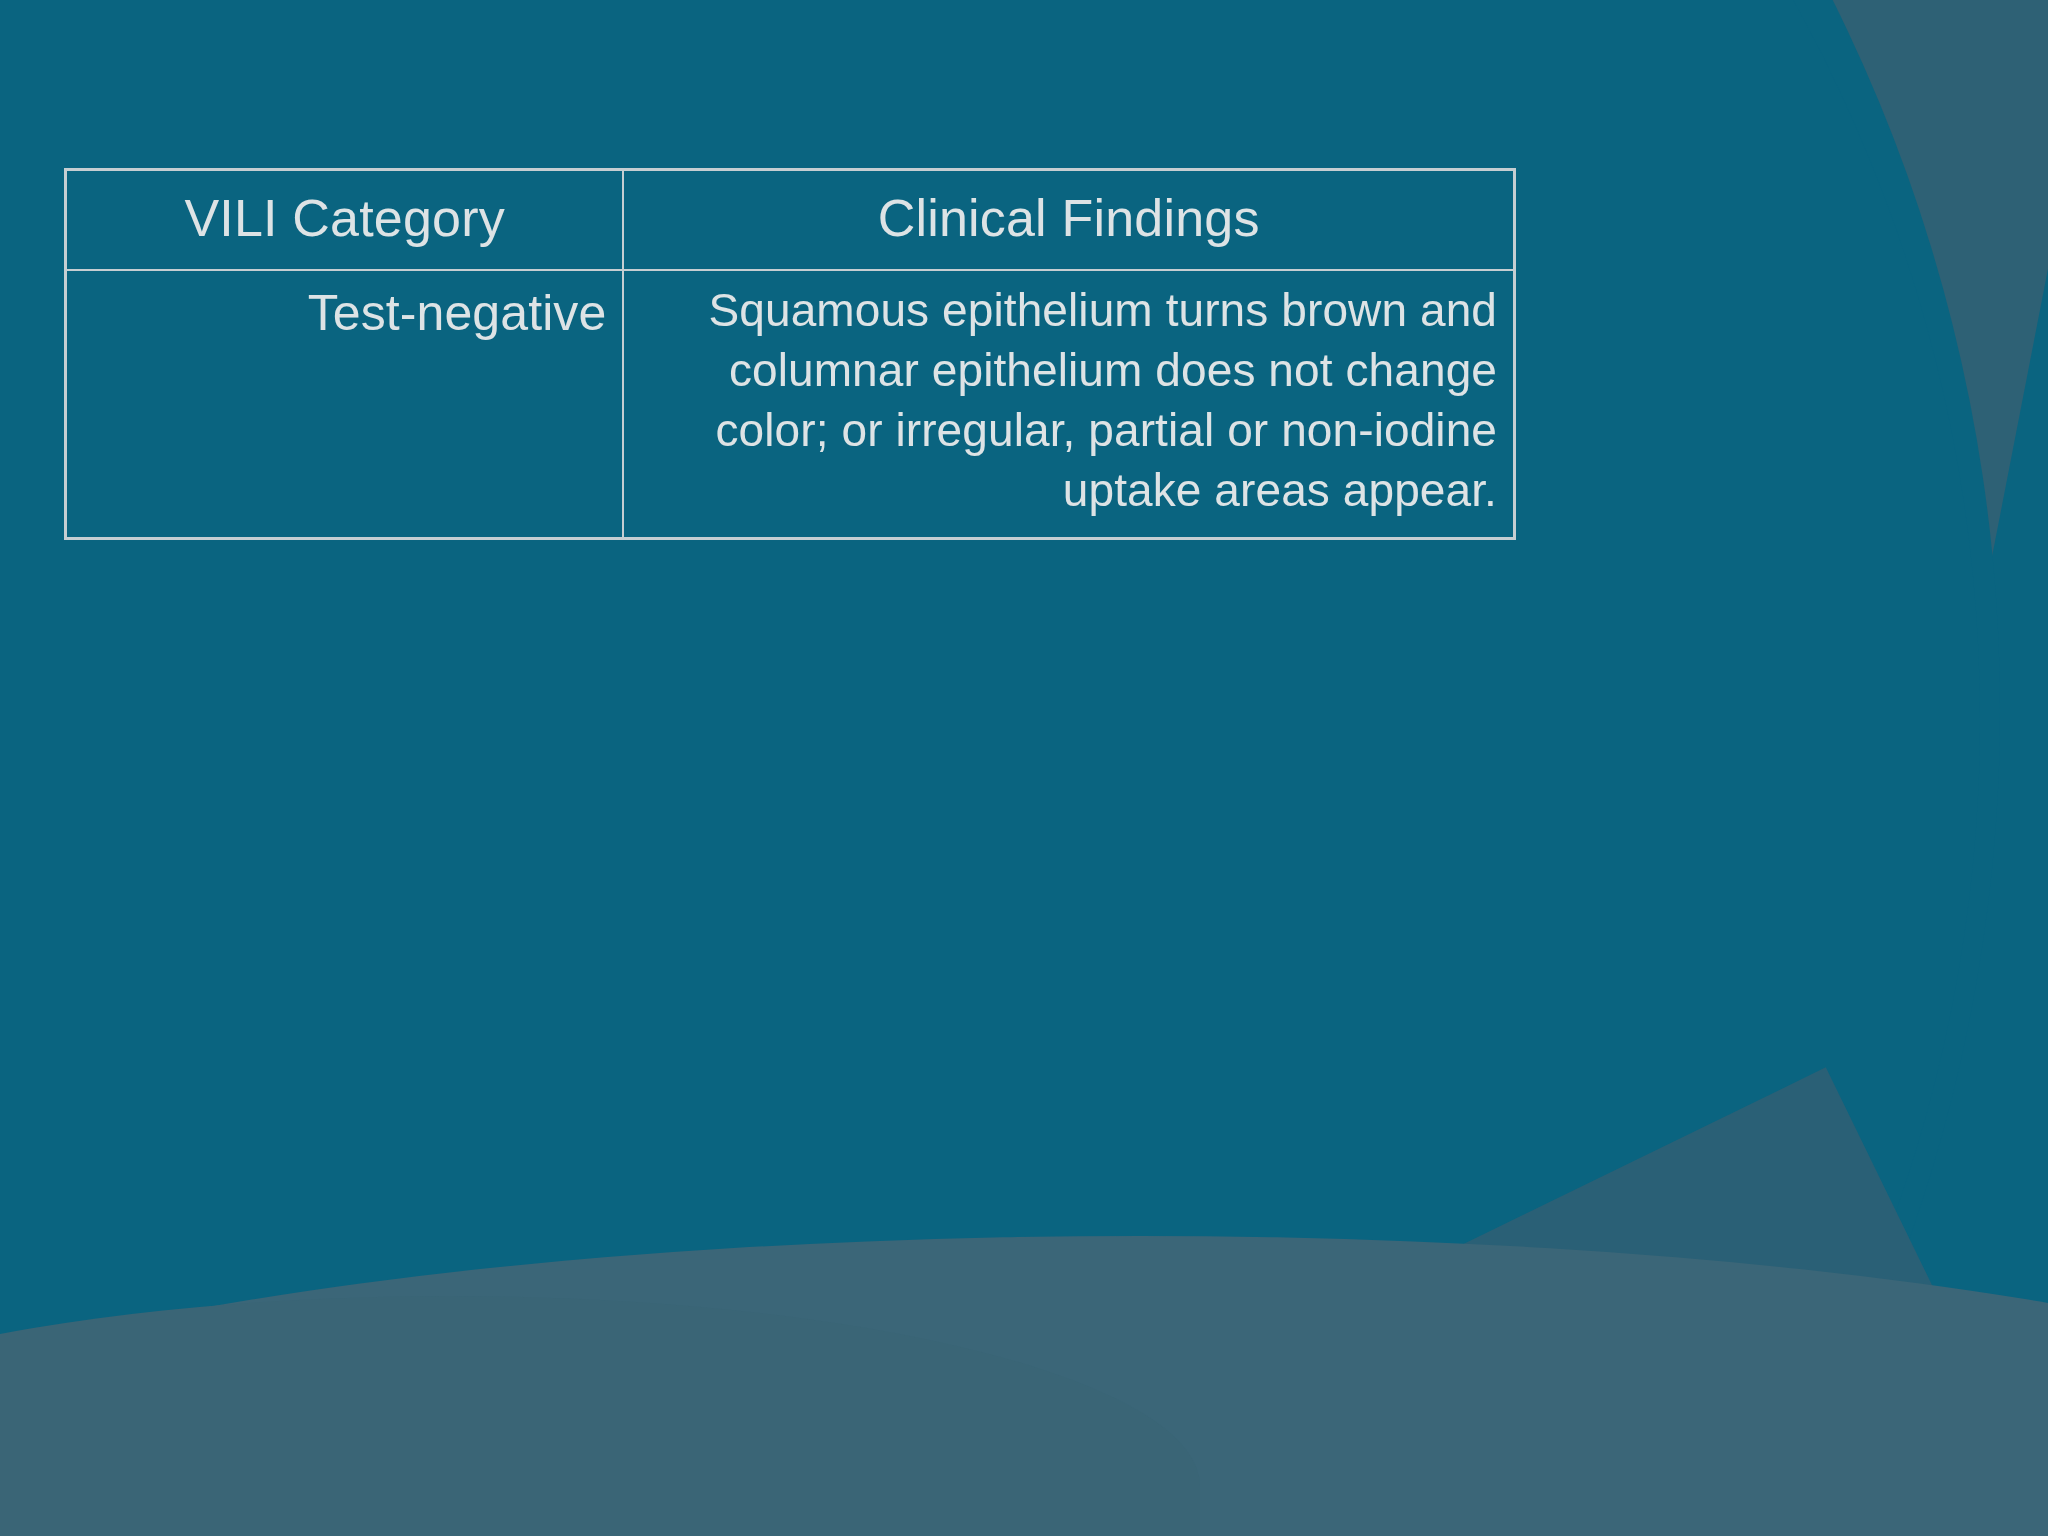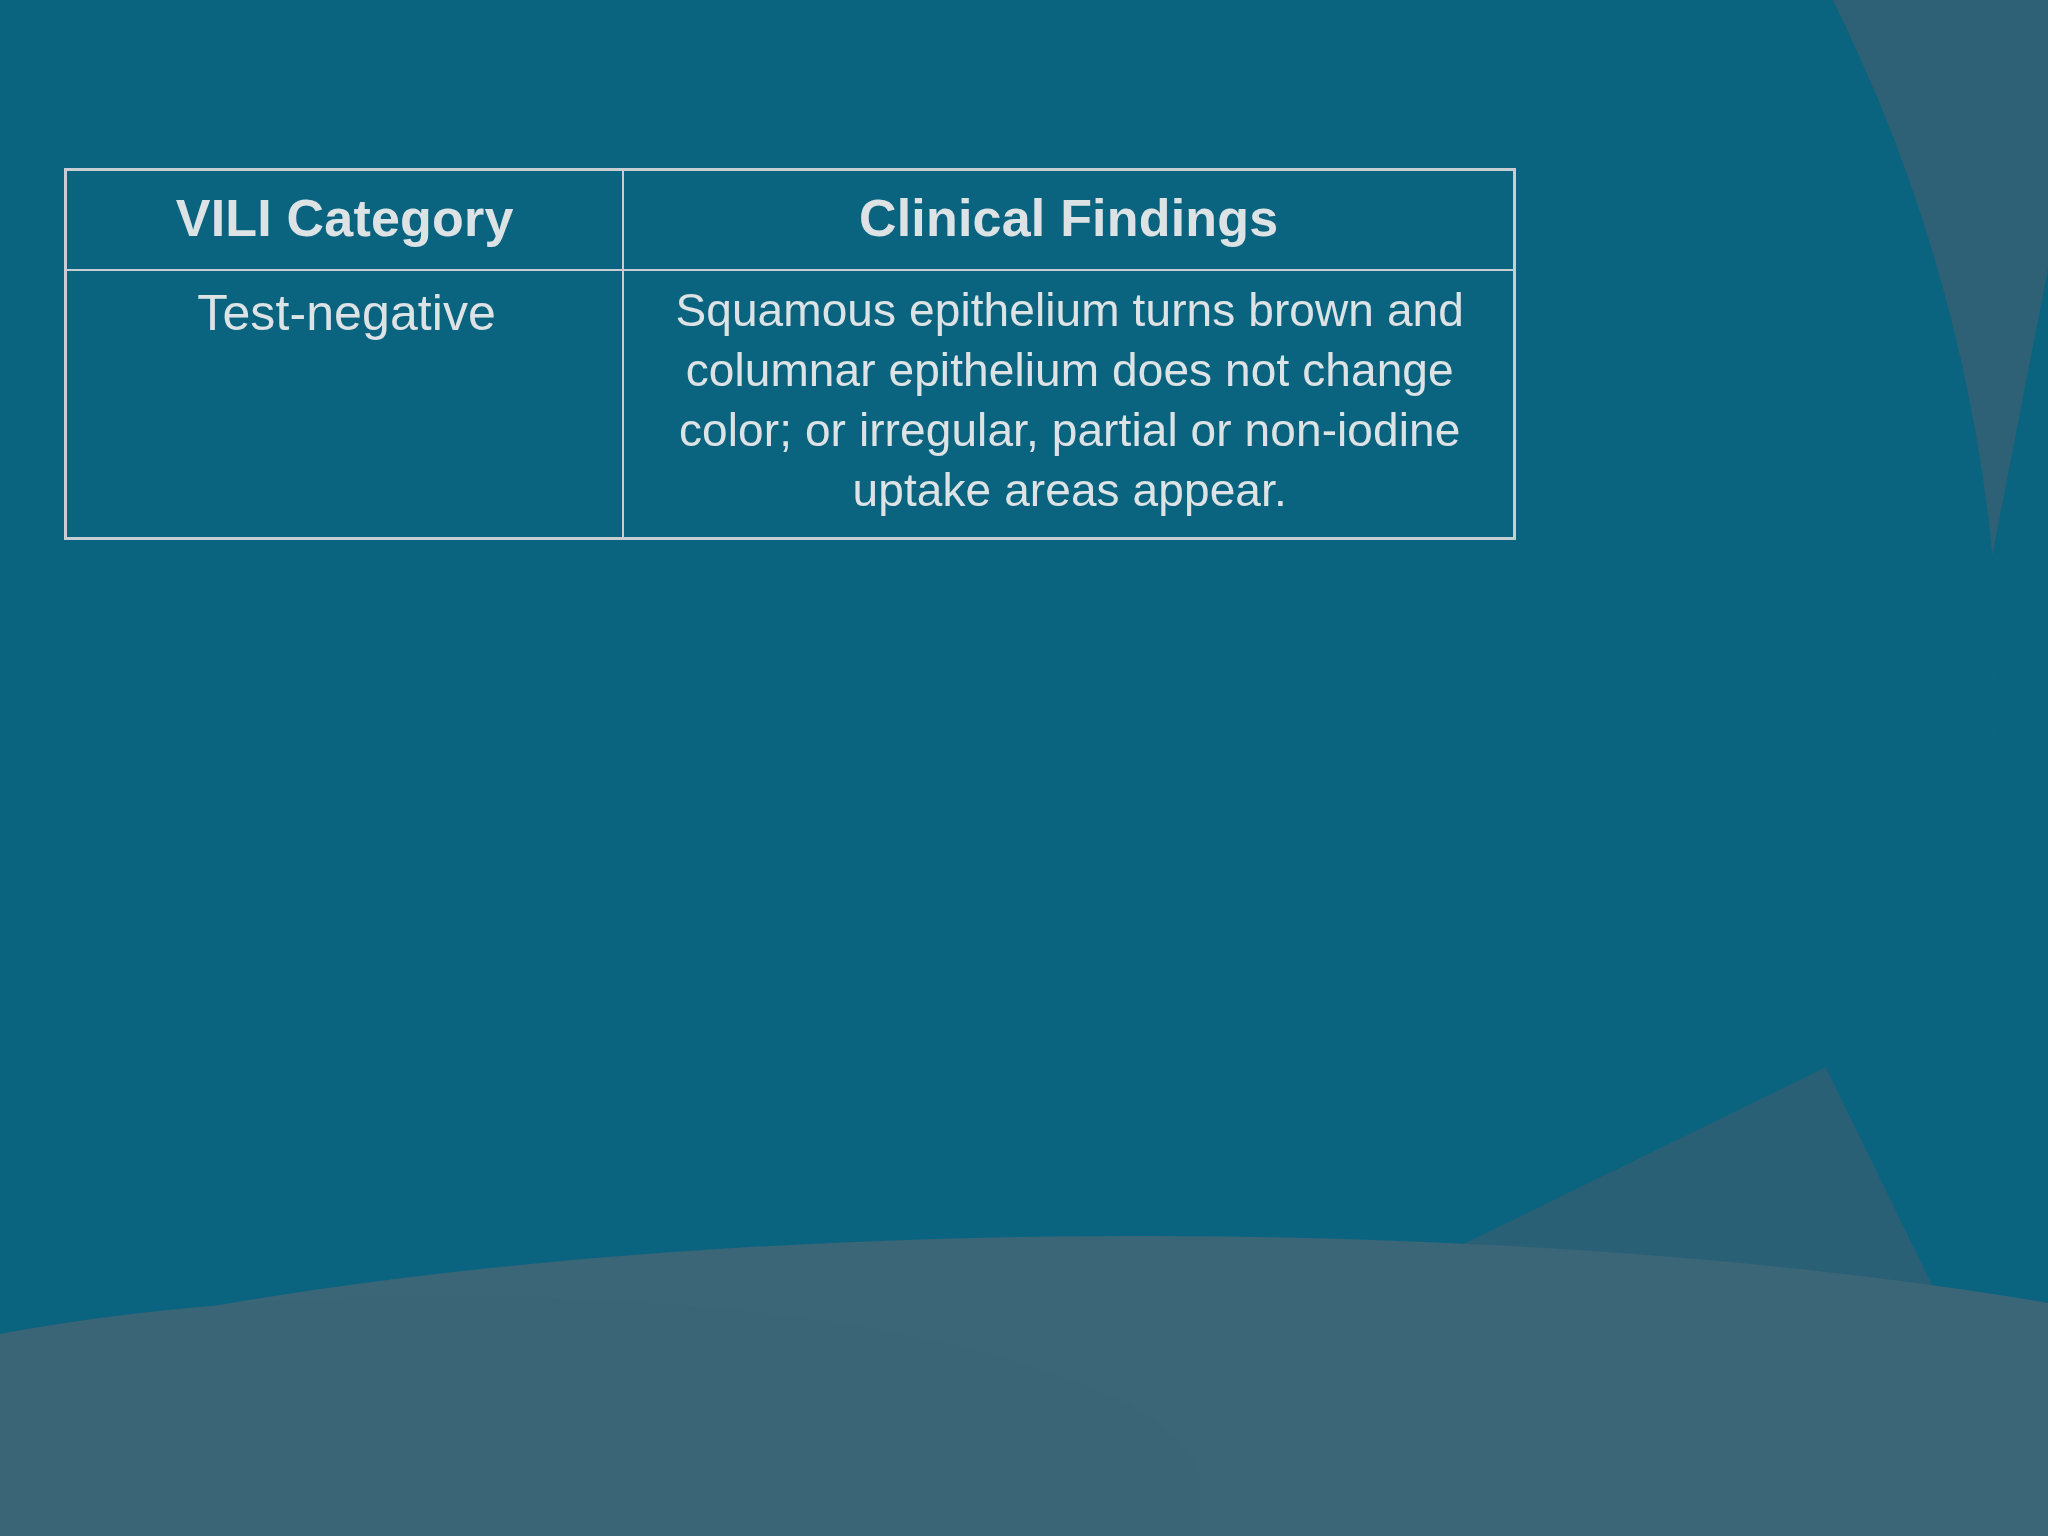--- a/index.html
+++ b/index.html
@@ -91,28 +91,28 @@
   table.vili col.c2 { width:61.5%; }
 
   table.vili th, table.vili td {
     border:2px solid #c6ced2;
     color:#dde3e5;
     vertical-align:top;
     background:transparent;
   }
   table.vili thead th {
     text-align:center;
-    font-weight:700;
+    font-weight:400;
     font-size:52px;
     line-height:1.12;
     padding:18px 14px 22px 14px;
     letter-spacing:.2px;
   }
   table.vili tbody td {
-    text-align:center;
+    text-align:right;
     font-size:46px;
     line-height:1.30;
     padding:10px 16px 14px 18px;
     letter-spacing:.1px;
   }
   table.vili tbody td.cat {
     font-size:50px;
     line-height:1.28;
     padding-left:20px;
   }

